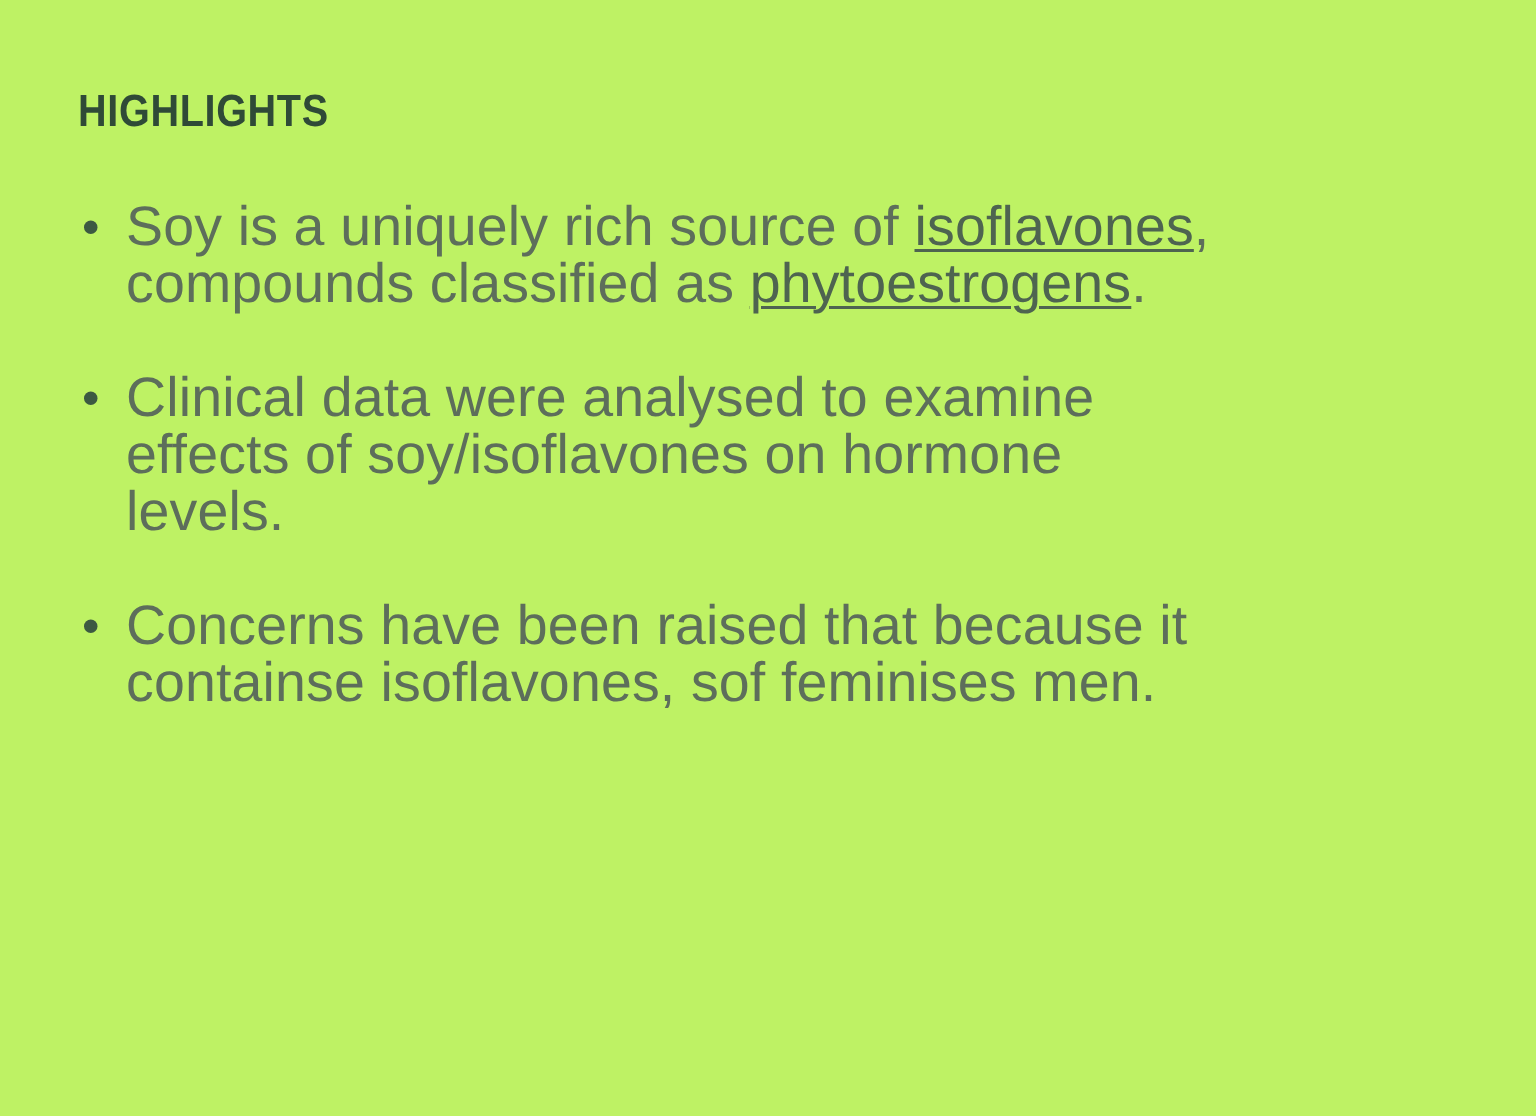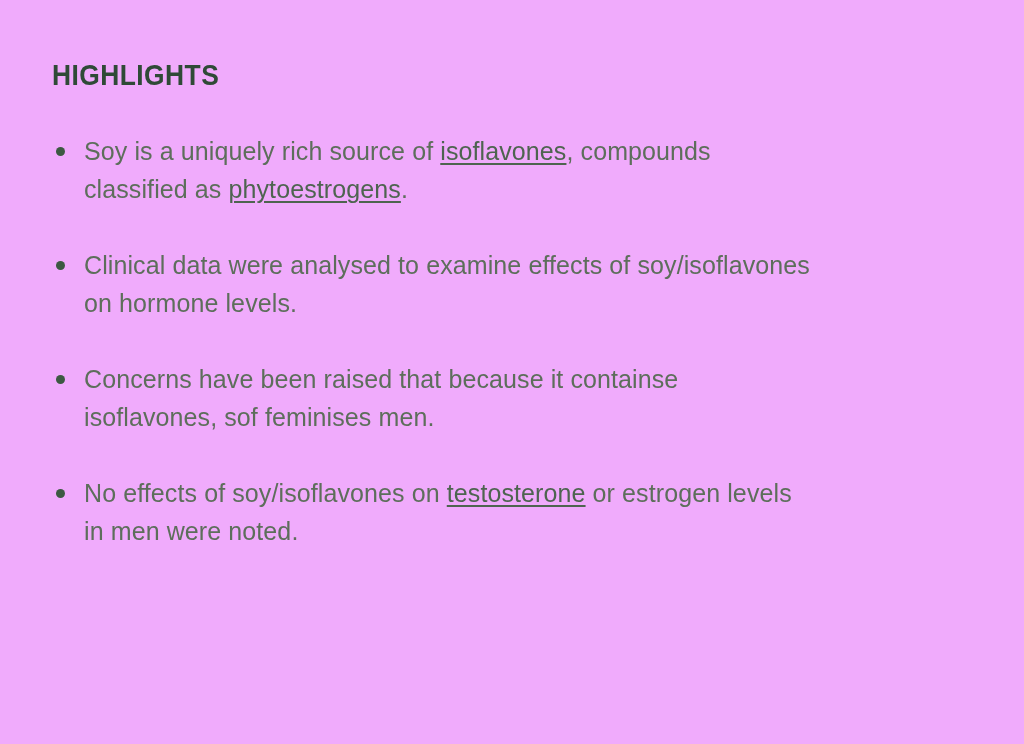--- a/index.html
+++ b/index.html
@@ -11,21 +11,21 @@
     height: 744px;
     background: #fdf2ea;
     font-family: "Liberation Sans", sans-serif;
     overflow: hidden;
   }
 
   .slide {
     position: relative;
     width: 1024px;
     height: 744px;
-    background: #f0abfc;
+    background: #bef264;
     box-sizing: border-box;
     padding: 58px 60px 0 52px;
   }
 
   .heading {
     font-family: "Liberation Sans Narrow", "Liberation Sans", sans-serif;
     font-weight: bold;
     font-size: 30px;
     line-height: 34px;
     letter-spacing: 0.5px;
@@ -39,21 +39,21 @@
   .bullet-list {
     list-style: none;
     margin: 0;
     padding: 0;
   }
 
   .bullet-item {
     position: relative;
     padding-left: 32px;
     margin-bottom: 38px;
-    font-size: 25px;
+    font-size: 37px;
     line-height: 38px;
     color: #5d6e5b;
     letter-spacing: 0.1px;
     max-width: 730px;
   }
 
   .bullet-item:last-child {
     margin-bottom: 0;
   }
 
@@ -91,19 +91,15 @@
         <span class="bullet-text"><span>Soy is a uniquely rich source of </span><span class="term">isoflavones</span><span>, compounds classified as </span><span class="term">phytoestrogens</span><span>.</span></span>
       </li>
       <li class="bullet-item">
         <span class="bullet-marker"></span>
         <span class="bullet-text"><span>Clinical data were analysed to examine effects of soy/isoflavones on hormone levels.</span></span>
       </li>
       <li class="bullet-item">
         <span class="bullet-marker"></span>
         <span class="bullet-text"><span>Concerns have been raised that because it containse isoflavones, sof feminises men.</span></span>
       </li>
-      <li class="bullet-item">
-        <span class="bullet-marker"></span>
-        <span class="bullet-text"><span>No effects of soy/isoflavones on </span><span class="term">testosterone</span><span> or estrogen levels in men were noted.</span></span>
-      </li>
     </ul>
 
 </div>
 
 </body></html>

